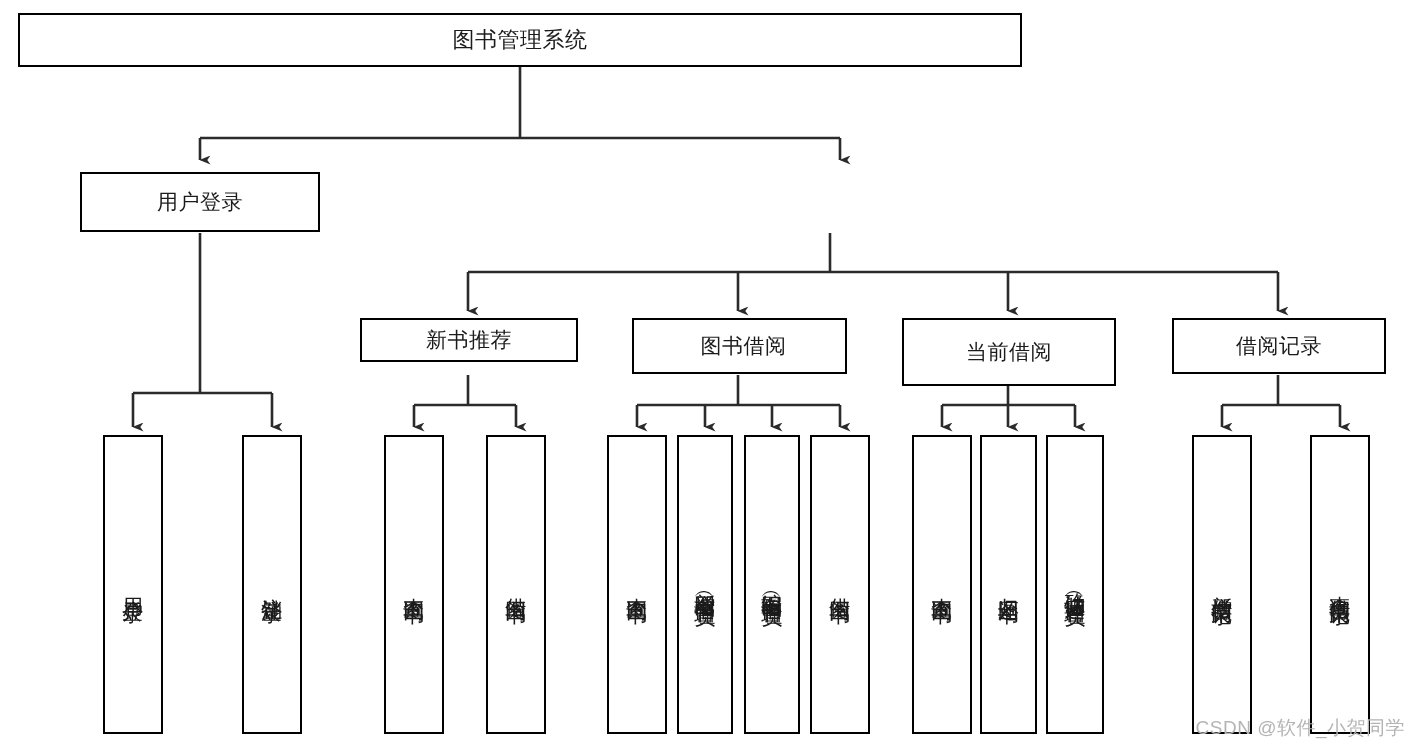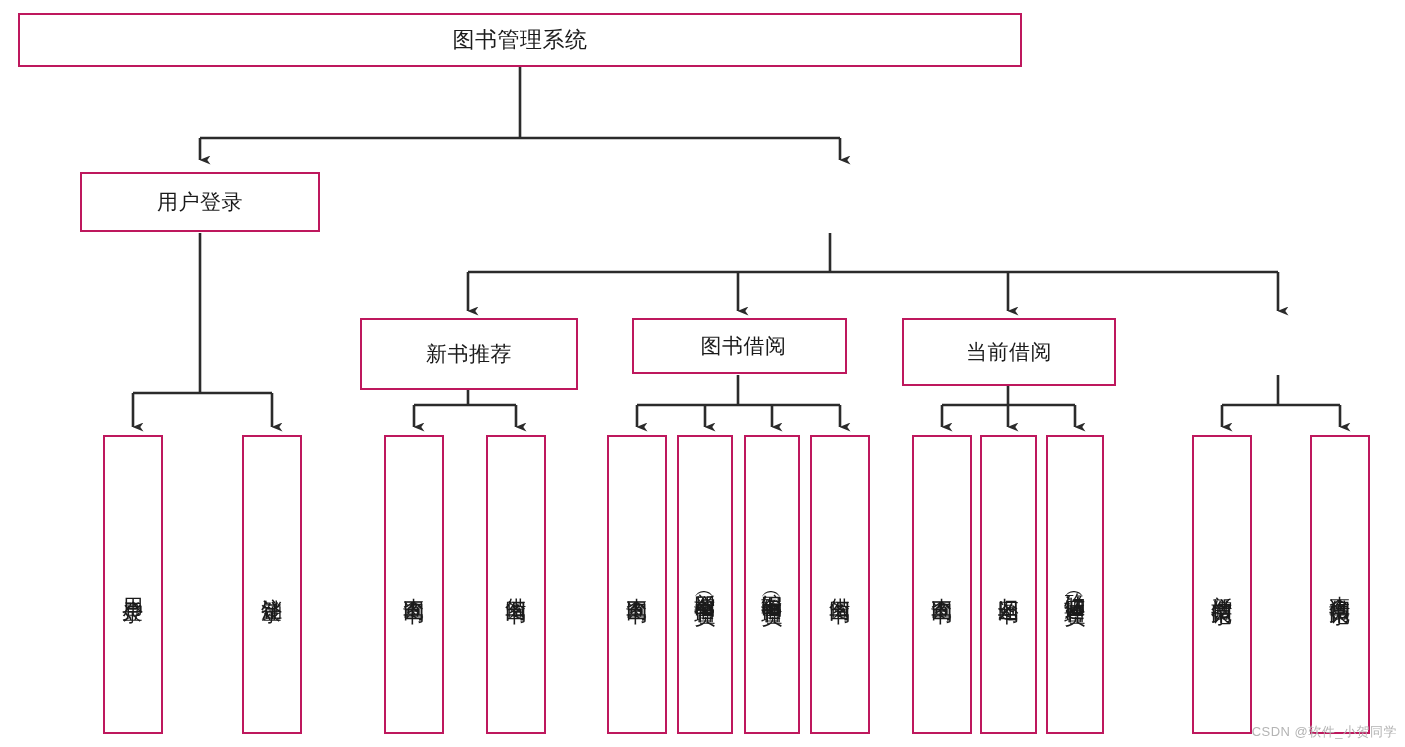--- a/index.html
+++ b/index.html
@@ -24,21 +24,21 @@
     left: 0;
     top: 0;
     width: 1405px;
     height: 747px;
     pointer-events: none;
   }
   .node {
     position: absolute;
     box-sizing: border-box;
     background: #ffffff;
-    border: 2px solid #be185d;
+    border: 2px solid #000000;
     display: flex;
     align-items: center;
     justify-content: center;
     z-index: 2;
   }
   .node-label {
     font-size: 21px;
     line-height: 1.15;
     letter-spacing: 0.5px;
     color: #1b1b1b;
@@ -57,23 +57,23 @@
     text-orientation: upright;
     font-size: 21px;
     line-height: 1.32;
     letter-spacing: 2px;
     white-space: normal;
     text-align: center;
     max-height: 100%;
   }
   #watermark {
     position: absolute;
-    right: 8px;
+    right: 0;
     bottom: 6px;
-    font-size: 13px;
+    font-size: 19px;
     color: #b4b4b4;
     letter-spacing: 0.5px;
     z-index: 5;
     user-select: none;
     white-space: nowrap;
   }
 </style>
 </head>
 <body>
 
@@ -130,29 +130,32 @@
   </svg>
 
   <div class="node root" style="left:18px; top:13px; width:1004px; height:54px;">
     <span class="node-label">图书管理系统</span>
   </div>
 
   <div class="node level2" style="left:80px; top:172px; width:240px; height:60px;">
     <span class="node-label">用户登录</span>
   </div>
 
-  <div class="node level3" style="left:360px; top:318px; width:218px; height:72px;">
+  <div class="node level3" style="left:360px; top:318px; width:218px; height:44px;">
     <span class="node-label">新书推荐</span>
   </div>
   <div class="node level3" style="left:632px; top:318px; width:215px; height:56px;padding-left:8px;">
     <span class="node-label">图书借阅</span>
   </div>
   <div class="node level3" style="left:902px; top:318px; width:214px; height:68px;">
     <span class="node-label">当前借阅</span>
   </div>
+  <div class="node level3" style="left:1172px; top:318px; width:214px; height:56px;">
+    <span class="node-label">借阅记录</span>
+  </div>
 
   <div class="node leaf" style="left:103px; top:435px; width:60px; height:299px;">
     <span class="node-label">用户登录</span>
   </div>
   <div class="node leaf" style="left:242px; top:435px; width:60px; height:299px;">
     <span class="node-label">注销登录</span>
   </div>
 
   <div class="node leaf" style="left:384px; top:435px; width:60px; height:299px;">
     <span class="node-label">查询图书</span>

